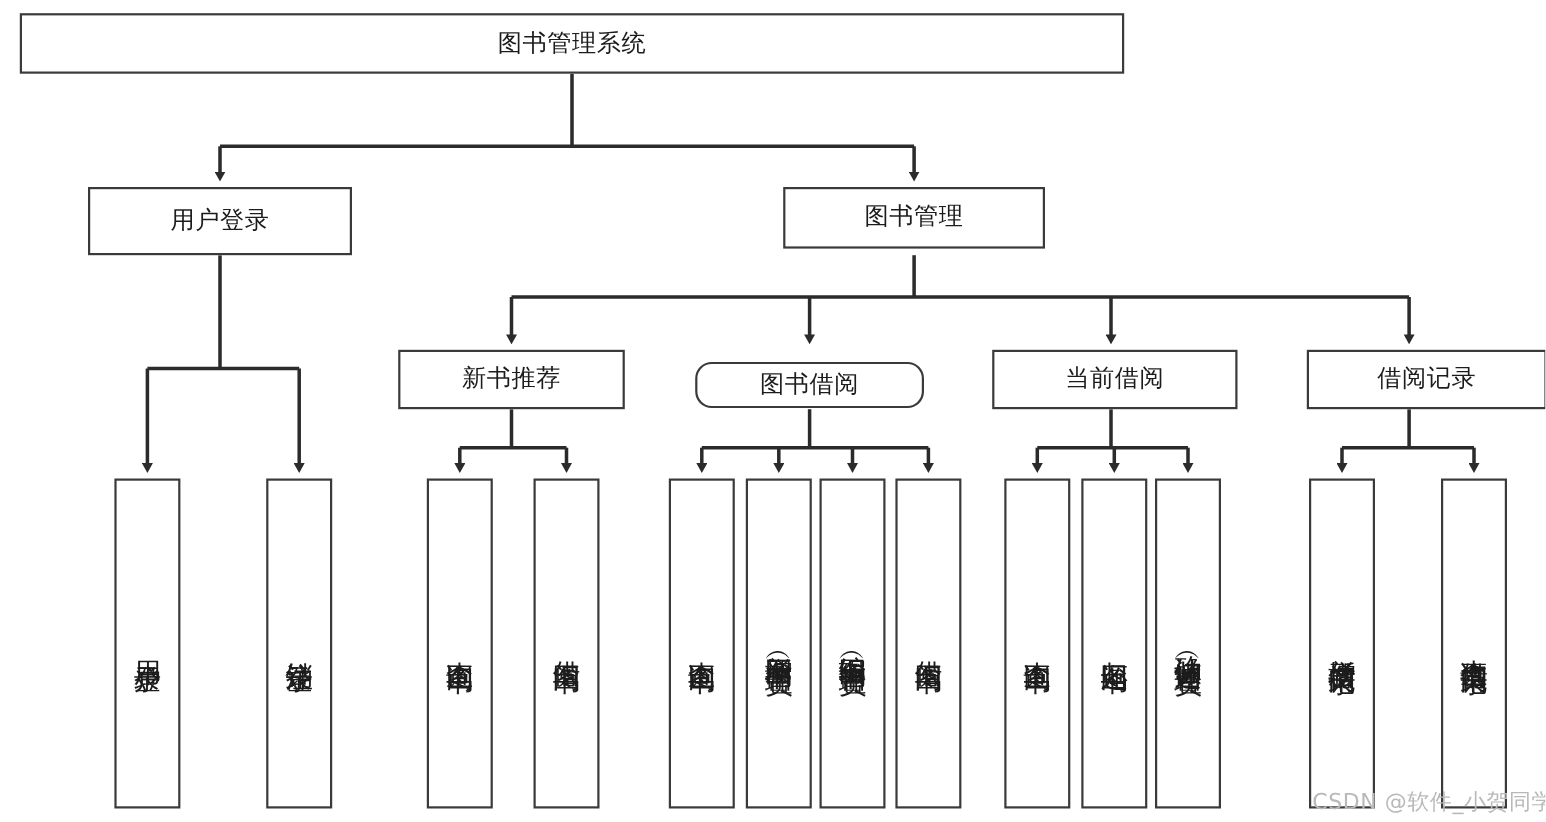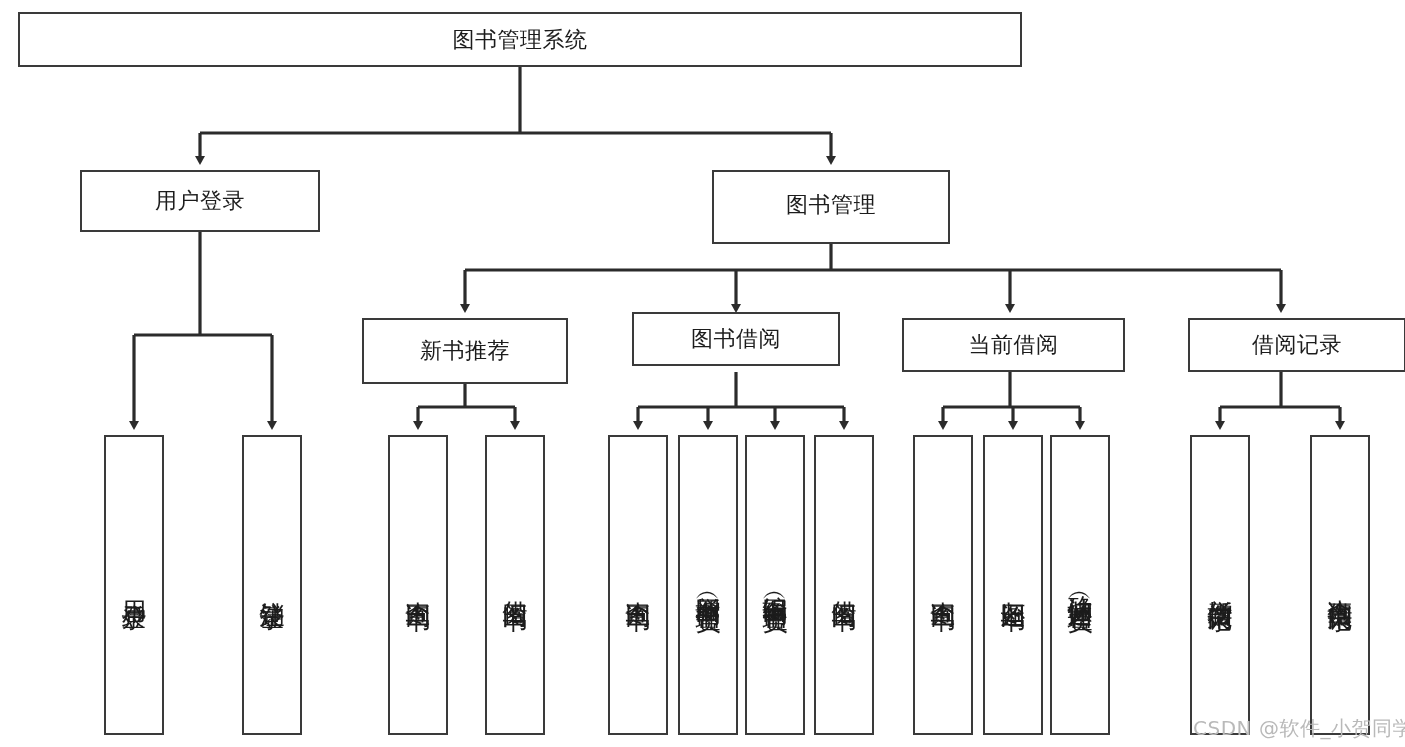--- a/index.html
+++ b/index.html
@@ -117,27 +117,27 @@
       </g>
   </svg>
 
   <div id="node-layer">
       <div class="node horizontal root" style="left: 18px; top: 12px; width: 1004px; height: 55px;">
         <span class="label">图书管理系统</span>
       </div>
       <div class="node horizontal" style="left: 80px; top: 170px; width: 240px; height: 62px;">
         <span class="label">用户登录</span>
       </div>
-      <div class="node horizontal" style="left: 712px; top: 170px; width: 238px; height: 74px; font-family: Liberation Mono, monospace;">
+      <div class="node horizontal" style="left: 712px; top: 170px; width: 238px; height: 56px;">
         <span class="label">图书管理</span>
       </div>
-      <div class="node horizontal" style="left: 362px; top: 318px; width: 206px; height: 66px;">
+      <div class="node horizontal" style="left: 362px; top: 318px; width: 206px; height: 54px;">
         <span class="label">新书推荐</span>
       </div>
-      <div class="node horizontal" style="left: 632px; top: 312px; width: 208px; height: 54px;">
+      <div class="node horizontal" style="left: 632px; top: 329px; width: 208px; height: 42px; border-radius: 15px;">
         <span class="label">图书借阅</span>
       </div>
       <div class="node horizontal" style="left: 902px; top: 318px; width: 223px; height: 54px;">
         <span class="label">当前借阅</span>
       </div>
       <div class="node horizontal" style="left: 1172px; top: 318px; width: 218px; height: 54px; margin-left: 16px;">
         <span class="label">借阅记录</span>
       </div>
       <div class="node vertical" style="left: 104px; top: 435px; width: 60px; height: 300px;">
         <span class="label">用户登录</span>

